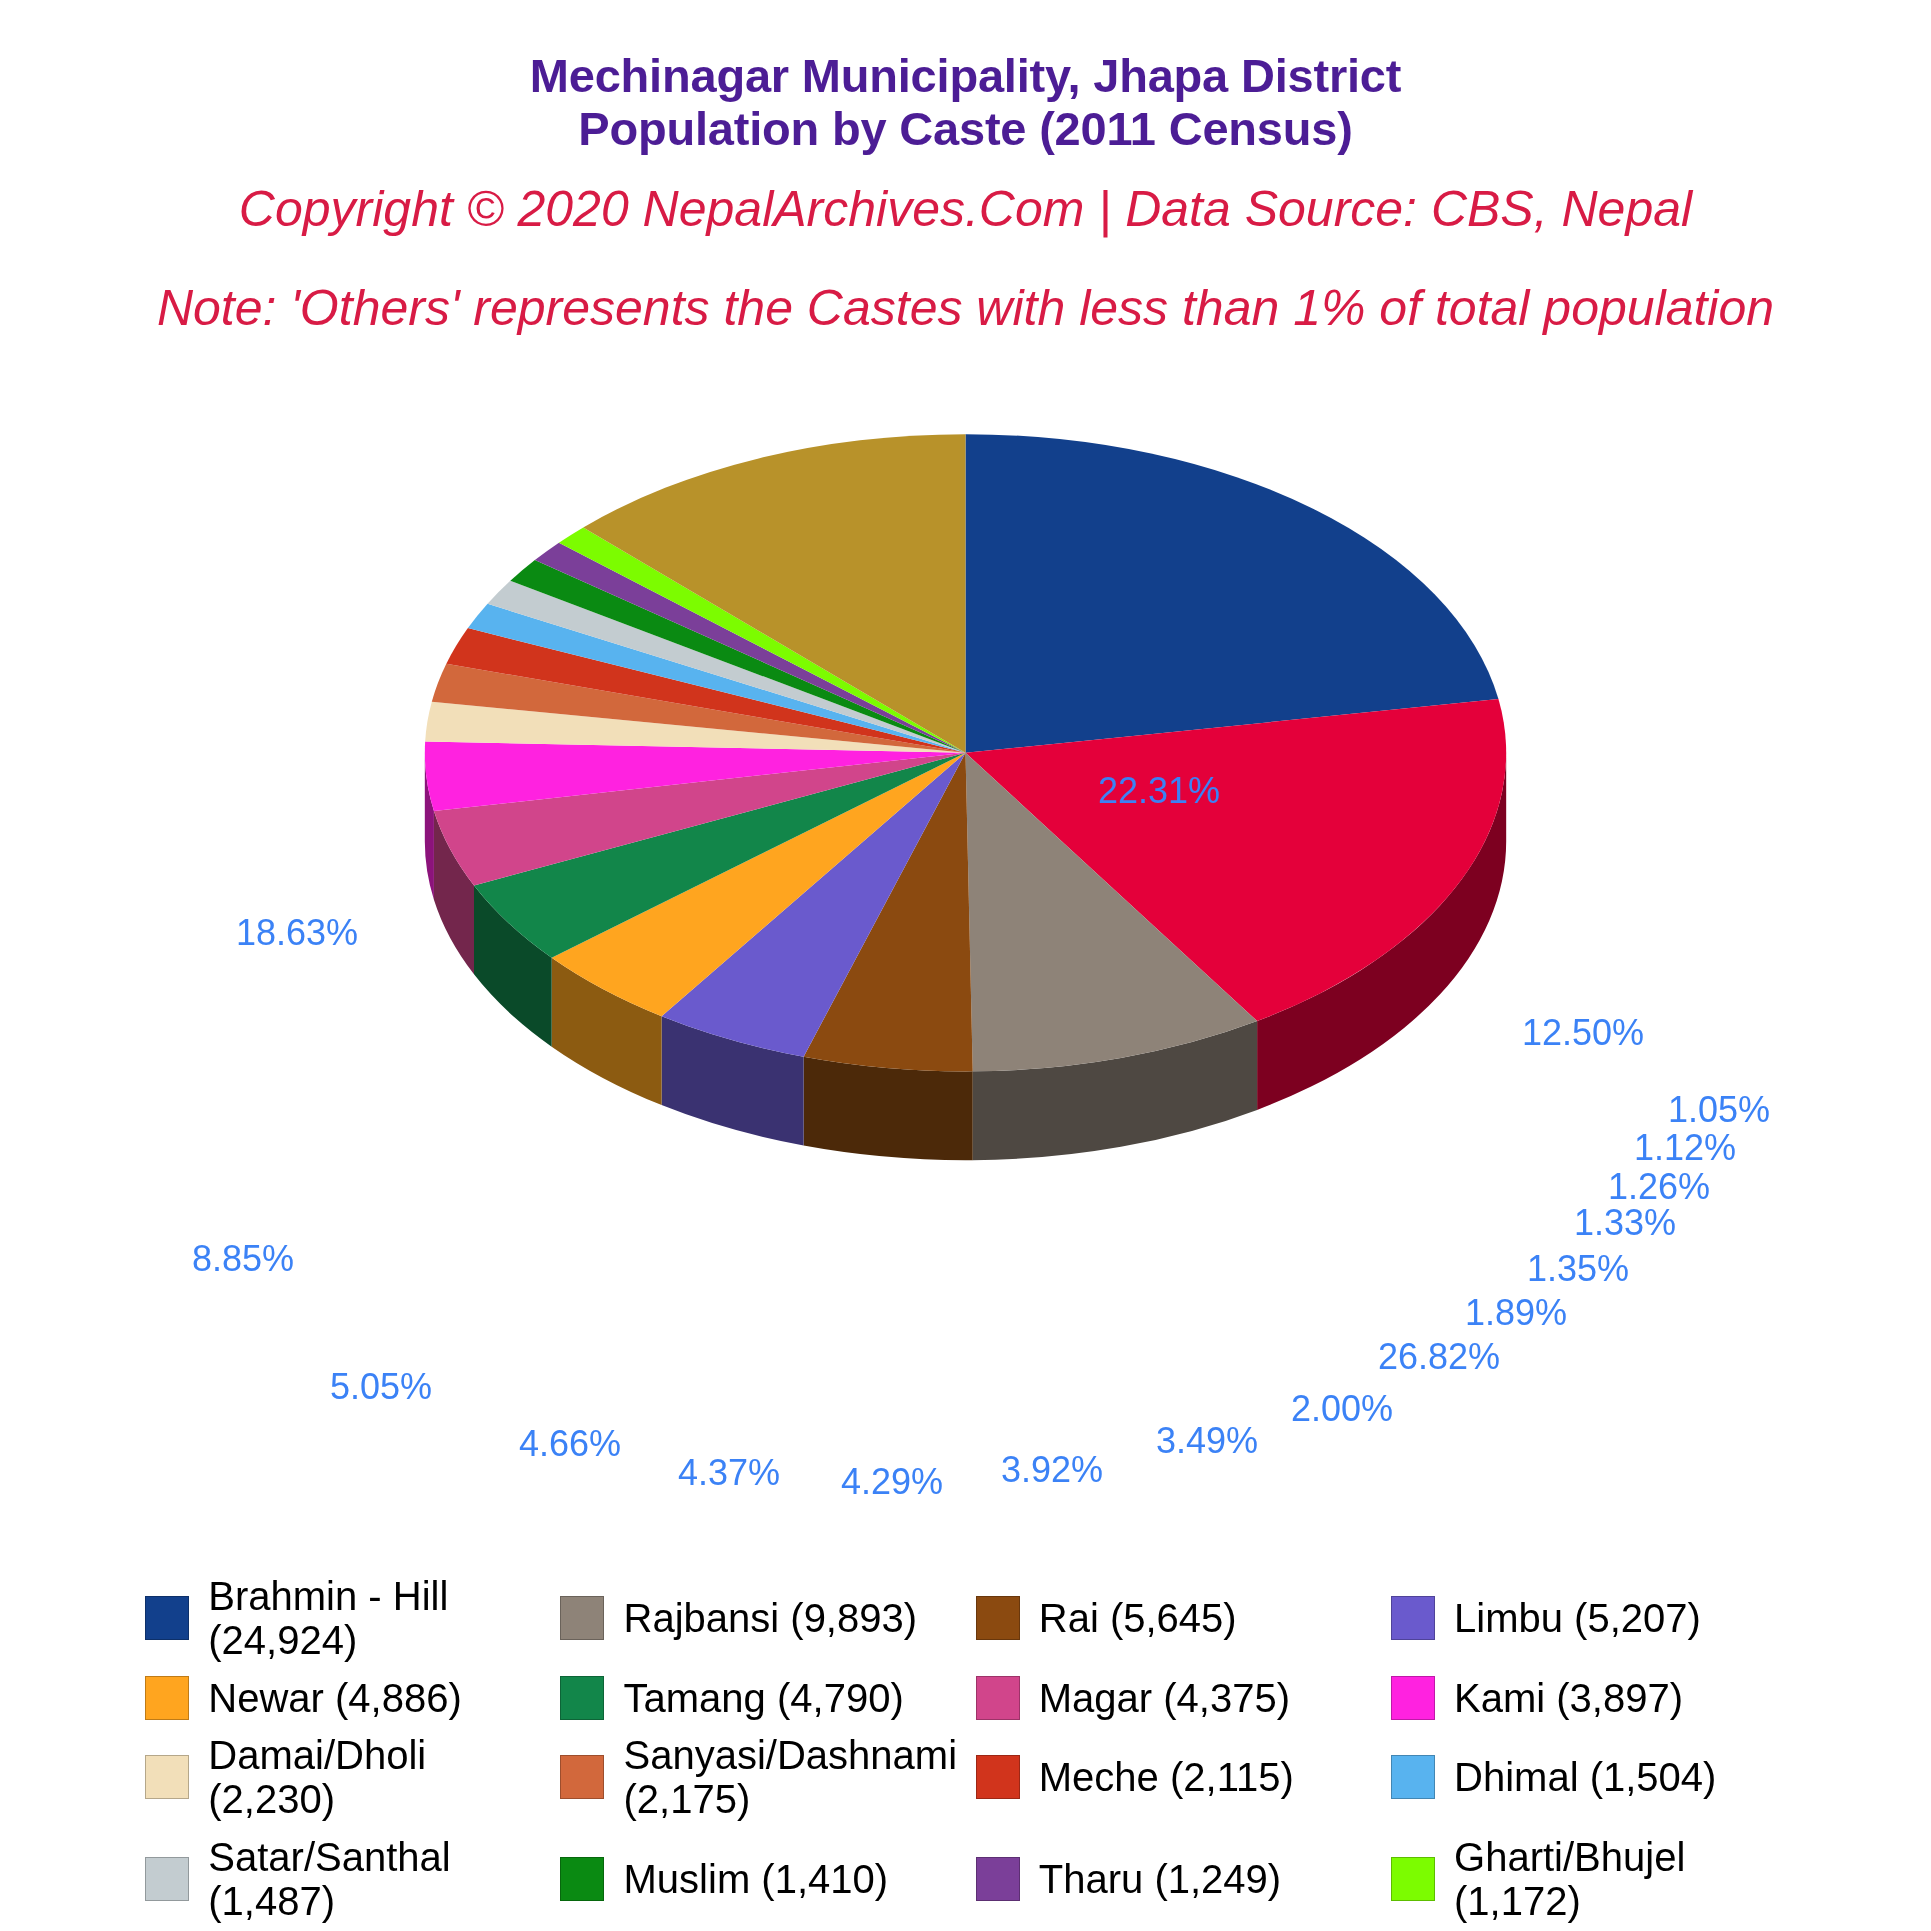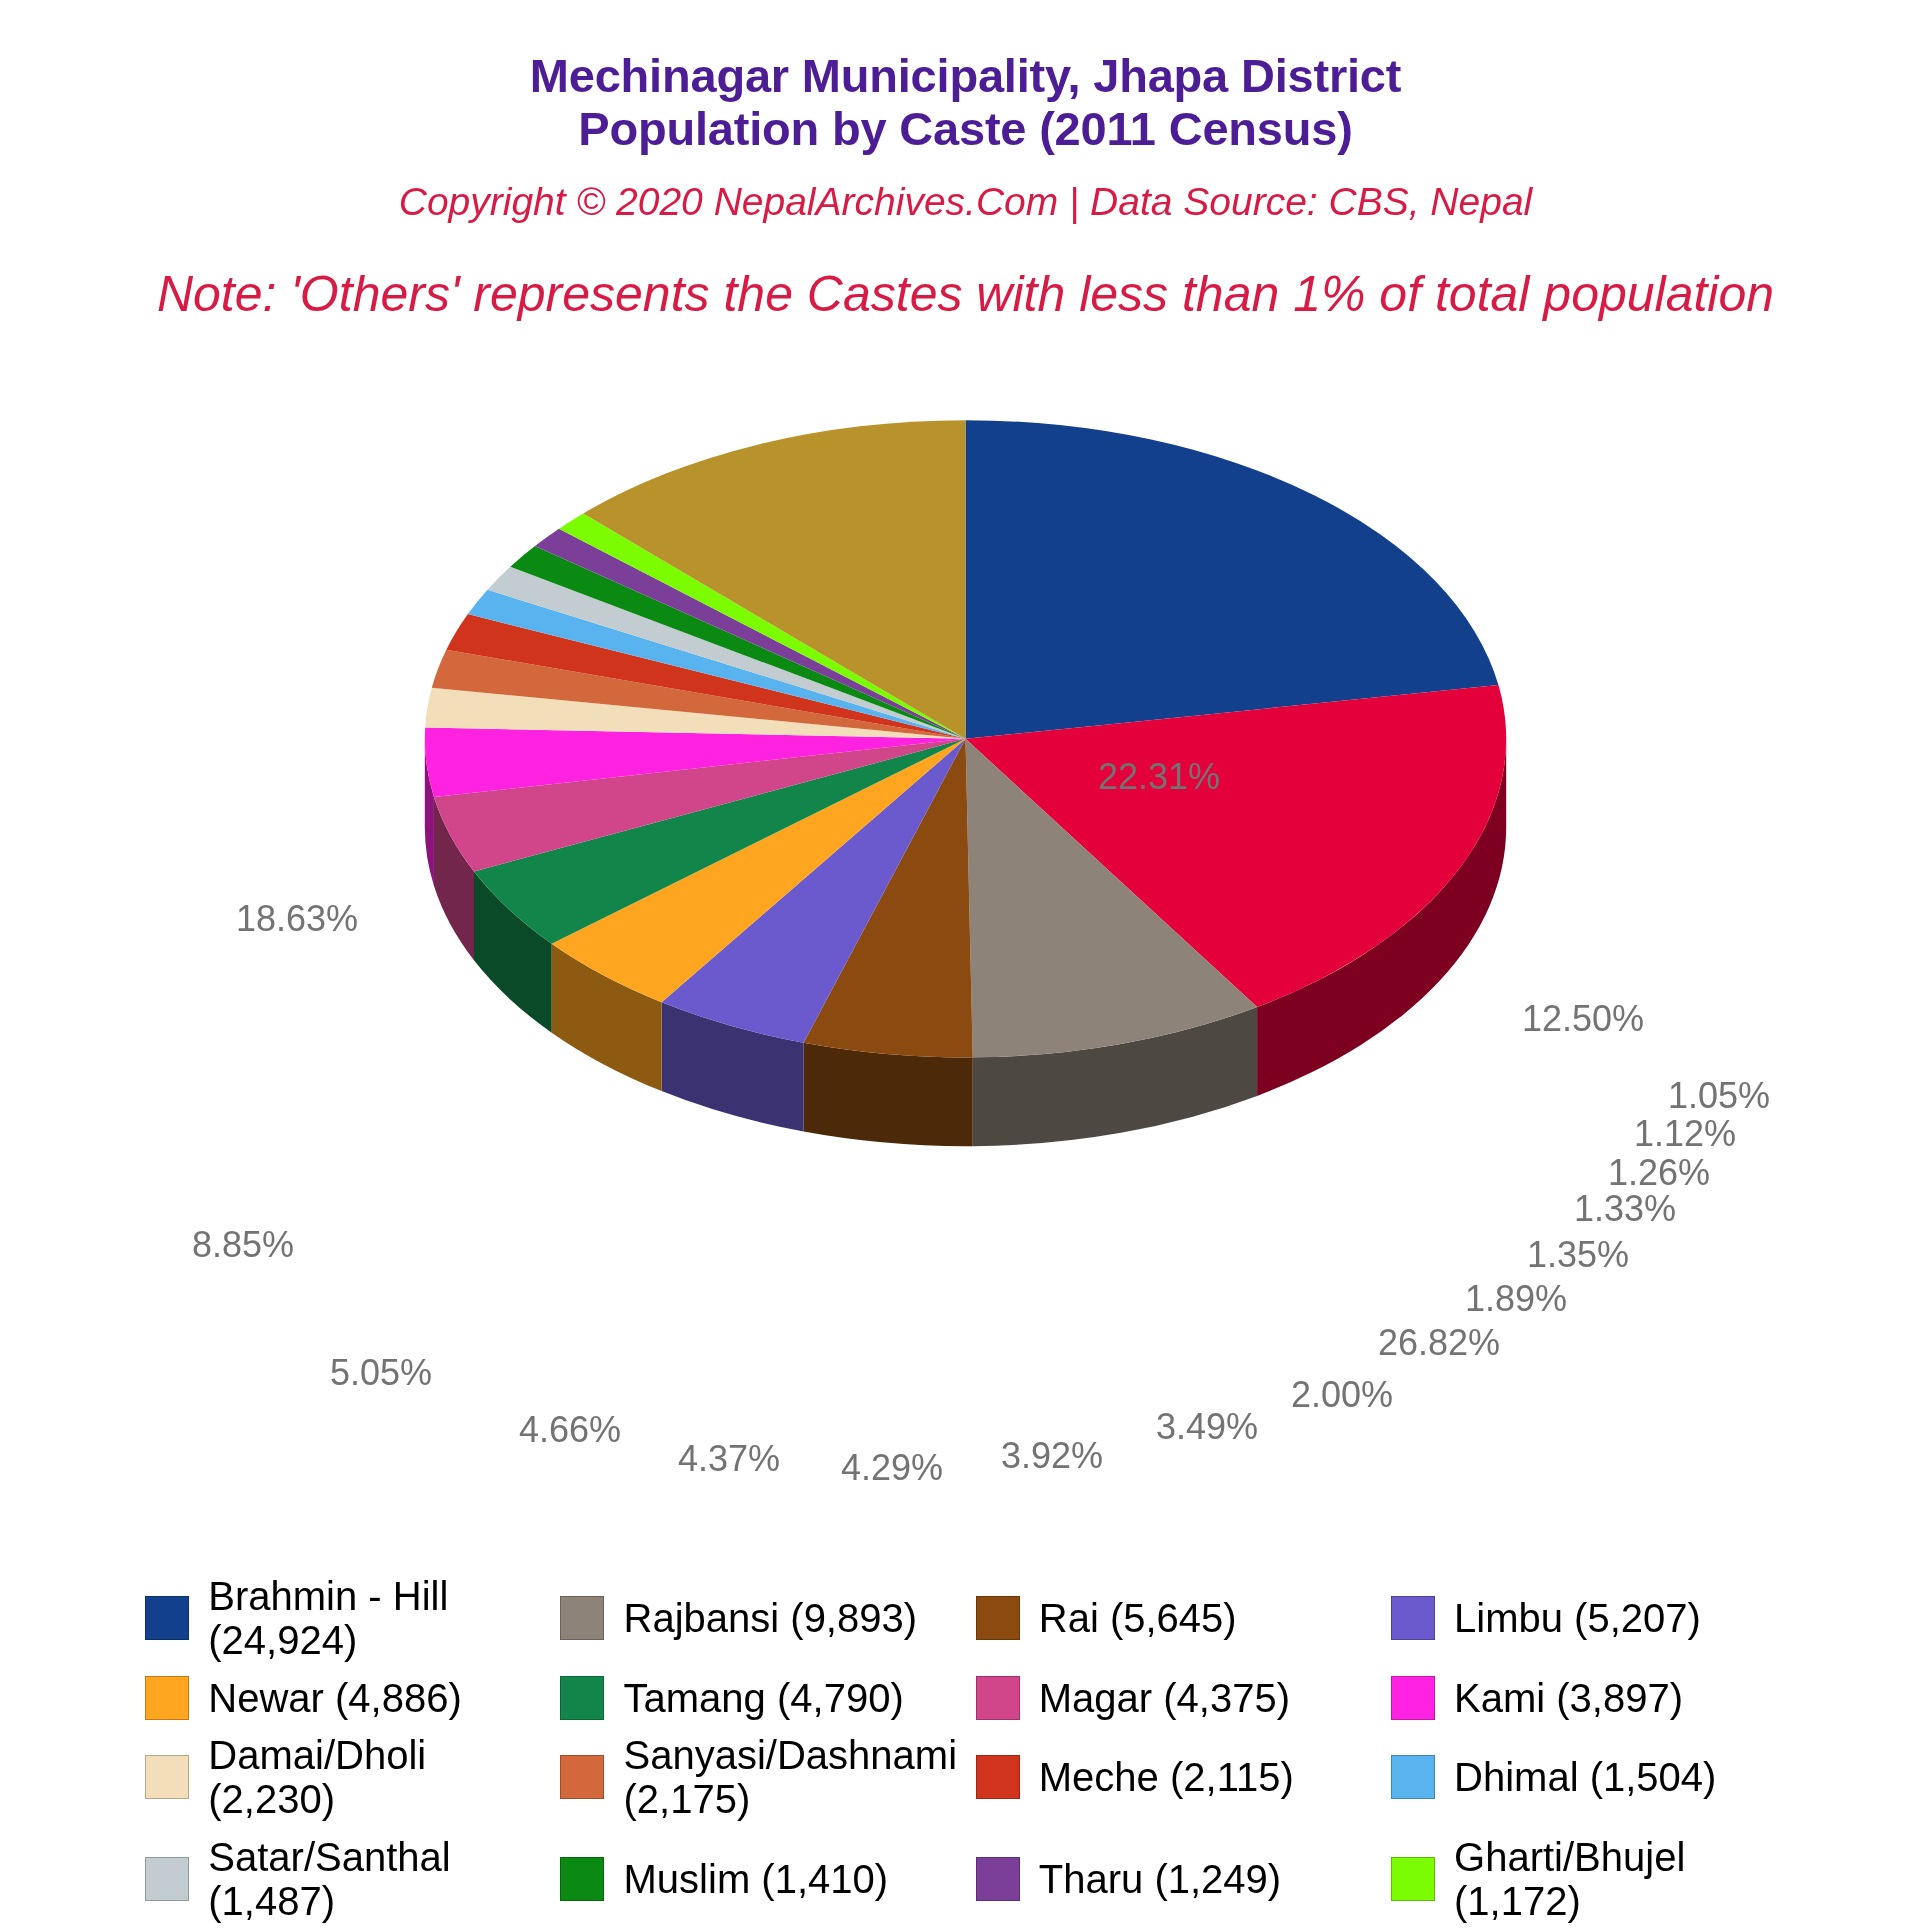--- a/index.html
+++ b/index.html
@@ -20,21 +20,21 @@
   }
   .title-line {
     color: #4c1d95;
     font-size: 47px;
     font-weight: bold;
     line-height: 1.12;
     letter-spacing: -0.2px;
   }
   .copyright {
     color: #d81b45;
-    font-size: 39px;
+    font-size: 50px;
     font-style: italic;
     margin-top: 25px;
   }
   .note {
     color: #d81b45;
     font-size: 50px;
     font-style: italic;
     margin-top: 41px;
   }
   .chart-area {
@@ -43,21 +43,21 @@
     height: 966px;
     margin-top: 9.7px;
   }
   #pie-svg {
     position: absolute;
     left: 0;
     top: 0;
   }
   .pct-label {
     position: absolute;
-    color: #737373;
+    color: #3b82f6;
     font-size: 36px;
     white-space: nowrap;
     transform: translate(-50%, -50%);
   }
   .legend {
     position: absolute;
     left: 145px;
     top: 1574px;
     width: 1661px;
     display: grid;

